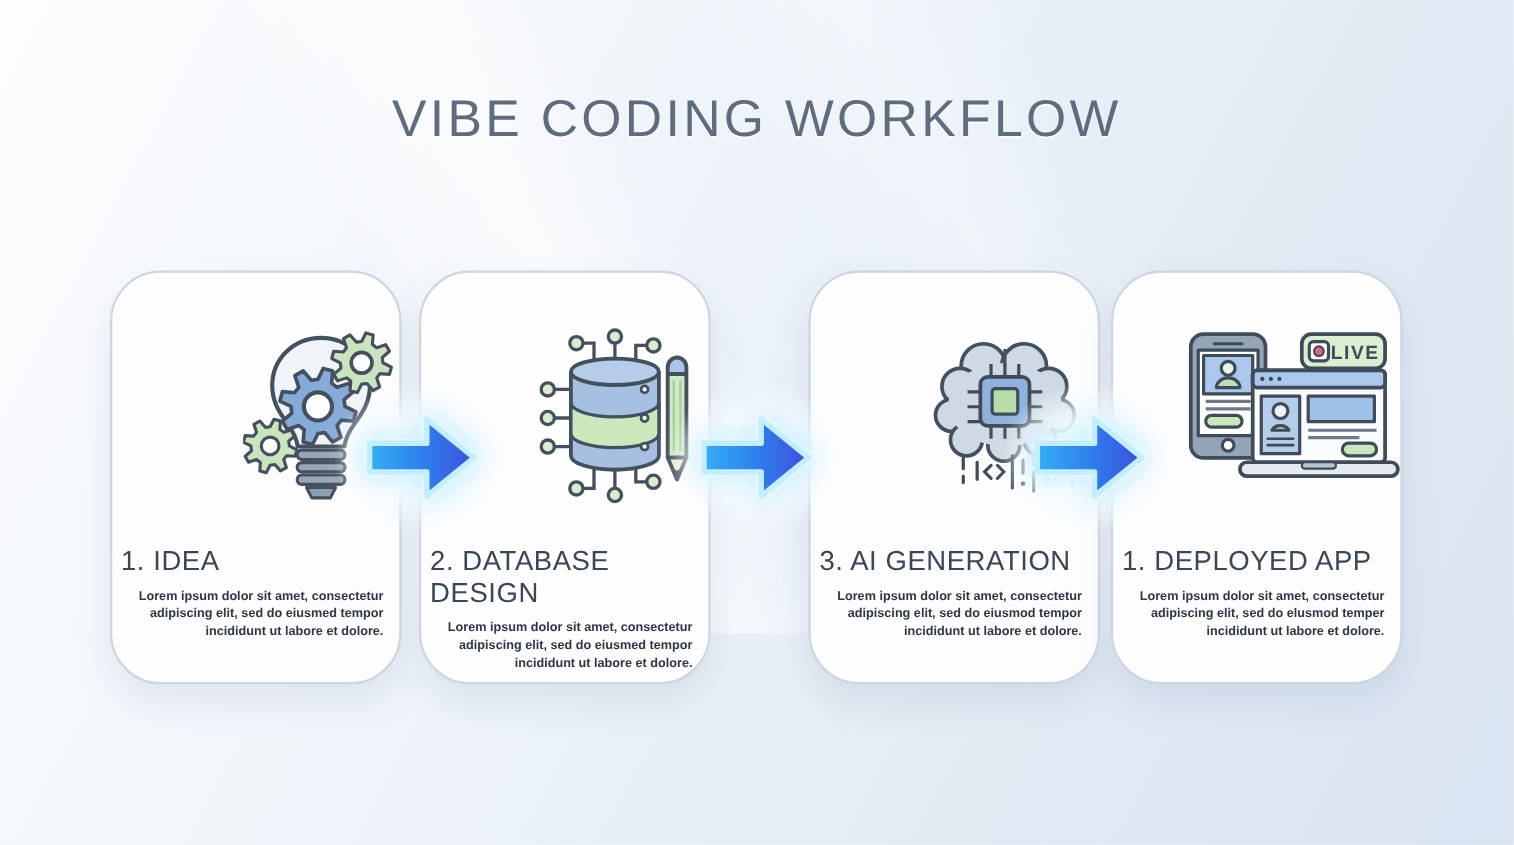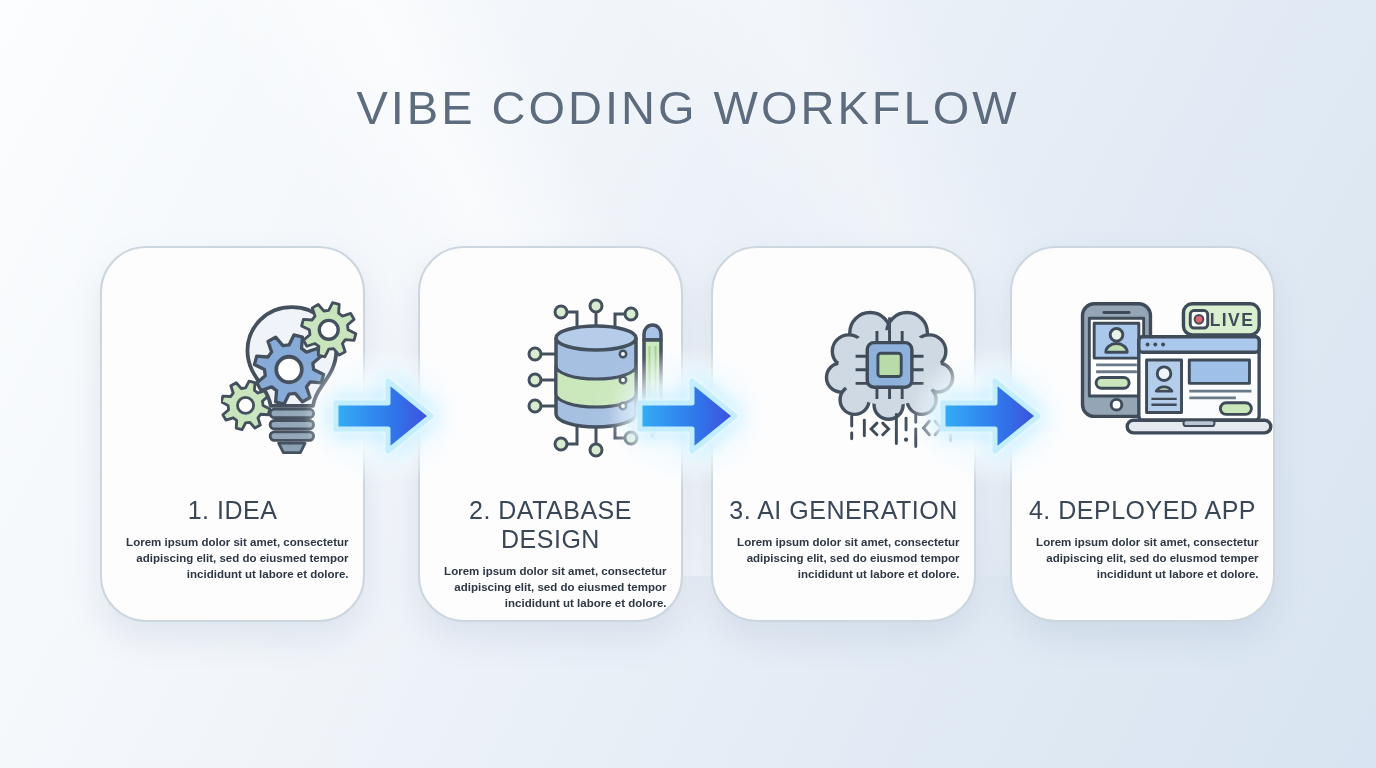--- a/index.html
+++ b/index.html
@@ -18,21 +18,21 @@
     position:absolute;left:0;right:0;top:80px;margin:0;text-align:center;
     font-size:47px;font-weight:400;letter-spacing:3px;color:#5d6c7e;
     text-shadow:0 1px 1px rgba(255,255,255,.8);
   }
   .card{
     position:absolute;top:246px;width:265px;height:376px;box-sizing:border-box;
     background:#fdfdfe;border:2.5px solid #ccd6df;border-radius:46px;
     box-shadow:0 16px 32px rgba(125,145,175,.16);z-index:1;
   }
   .icon-wrap{height:176px;margin-top:42px;display:flex;align-items:center;justify-content:flex-end}
-  .card h2{margin:30px 8px 0;text-align:center;font-size:25px;font-weight:500;
+  .card h2{margin:30px 8px 0;text-align:left;font-size:25px;font-weight:500;
     letter-spacing:.5px;color:#3a4756}
   .card p{margin:9px auto 0;width:232px;text-align:right;font-size:11.5px;line-height:1.4;
     font-weight:700;color:#2e3845}
   .halo{position:absolute;top:346px;width:160px;height:140px;border-radius:50%;z-index:2;
     background:radial-gradient(closest-side,rgba(255,255,255,.97) 25%,rgba(240,250,255,.8) 55%,rgba(255,255,255,0) 100%);}
   .arrow{position:absolute;top:372px;width:104px;height:88px;z-index:3}
   .arrow svg{overflow:visible;
     filter:drop-shadow(0 0 4px rgba(255,255,255,1)) drop-shadow(0 0 10px rgba(160,225,255,.95)) drop-shadow(0 0 20px rgba(255,255,255,.9));}
   svg text{font-family:"Liberation Sans",sans-serif}
 </style>
@@ -71,21 +71,21 @@
             <rect x="52" y="148" width="46" height="9" rx="4.5"></rect>
           </g>
           <path d="M61,160 l5,10 h18 l5,-10 z" fill="#8ba0b2" stroke-width="3"></path>
         </g>
       </svg>
     </div>
     <h2>1. IDEA</h2>
     <p>Lorem ipsum dolor sit amet, consectetur adipiscing elit, sed do eiusmed tempor incididunt ut labore et dolore.</p>
   </div>
 
-  <div class="card" style="left:418px">
+  <div class="card" style="left:381px">
     <div class="icon-wrap">
       <svg height="160" viewBox="0 0 170 160">
         <g stroke="#44505e" fill="none" stroke-width="3">
           <path d="M66,34 V14 H56"></path>
             <path d="M85,32 V10"></path>
             <path d="M104,34 V16 H114"></path>
           <path d="M47,56 H30"></path>
             <path d="M47,82 H30"></path>
             <path d="M47,108 H30"></path>
           <path d="M66,124 V146 H56"></path>
@@ -118,21 +118,21 @@
           <circle cx="112" cy="56" r="3.2" fill="#ffffff" stroke-width="2.5"></circle>
           <circle cx="112" cy="82" r="3.2" fill="#ffffff" stroke-width="2.5"></circle>
           <circle cx="112" cy="108" r="3.2" fill="#ffffff" stroke-width="2.5"></circle>
         </g>
       </svg>
     </div>
     <h2>2. DATABASE DESIGN</h2>
     <p>Lorem ipsum dolor sit amet, consectetur adipiscing elit, sed do eiusmed tempor incididunt ut labore et dolore.</p>
   </div>
 
-  <div class="card" style="left:711px">
+  <div class="card" style="left:735px">
     <div class="icon-wrap">
       <svg height="165" viewBox="0 0 170 170">
         <g fill="#cfd9e3" stroke="#44505e" stroke-width="3.5">
           <circle cx="63" cy="38" r="21"></circle>
             <circle cx="101" cy="38" r="21"></circle>
           <circle cx="41" cy="57" r="17"></circle>
             <circle cx="124" cy="57" r="17"></circle>
           <circle cx="33" cy="84" r="15"></circle>
             <circle cx="133" cy="84" r="15"></circle>
           <circle cx="47" cy="107" r="15"></circle>
@@ -199,21 +199,21 @@
           <rect x="120" y="128" width="32" height="6" rx="3" fill="#b9c6d2" stroke-width="2"></rect>
         </g>
         <g stroke="#3f4b59" stroke-linejoin="round">
           <rect x="120" y="8" width="78" height="32" rx="9" fill="#d9efcf" stroke-width="3.5"></rect>
           <rect x="127" y="15" width="18" height="18" rx="4" fill="#ffffff" stroke-width="3"></rect>
           <circle cx="136" cy="24" r="4.5" fill="#e06670" stroke-width="2"></circle>
           <text x="170" y="31" text-anchor="middle" font-size="18" font-weight="700" letter-spacing="1.5" fill="#3f4b59" stroke="none">LIVE</text>
         </g>
       </svg>
     </div>
-    <h2>4. DEPLOYED APP</h2>
+    <h2>1. DEPLOYED APP</h2>
     <p>Lorem ipsum dolor sit amet, consectetur adipiscing elit, sed do elusmod temper incididunt ut labore et dolore.</p>
   </div>
 
   <div class="halo" style="left:304px"></div>
   <div class="halo" style="left:608px"></div>
   <div class="halo" style="left:911px"></div>
 
   <div class="arrow" style="left:332px">
     <svg viewBox="0 0 104 88" width="104" height="88">
       <polygon points="4,31 56,31 56,9 99,44 56,79 56,57 4,57" fill="url(#agrad)" stroke="#c3eeff" stroke-width="5" stroke-linejoin="round"></polygon>

